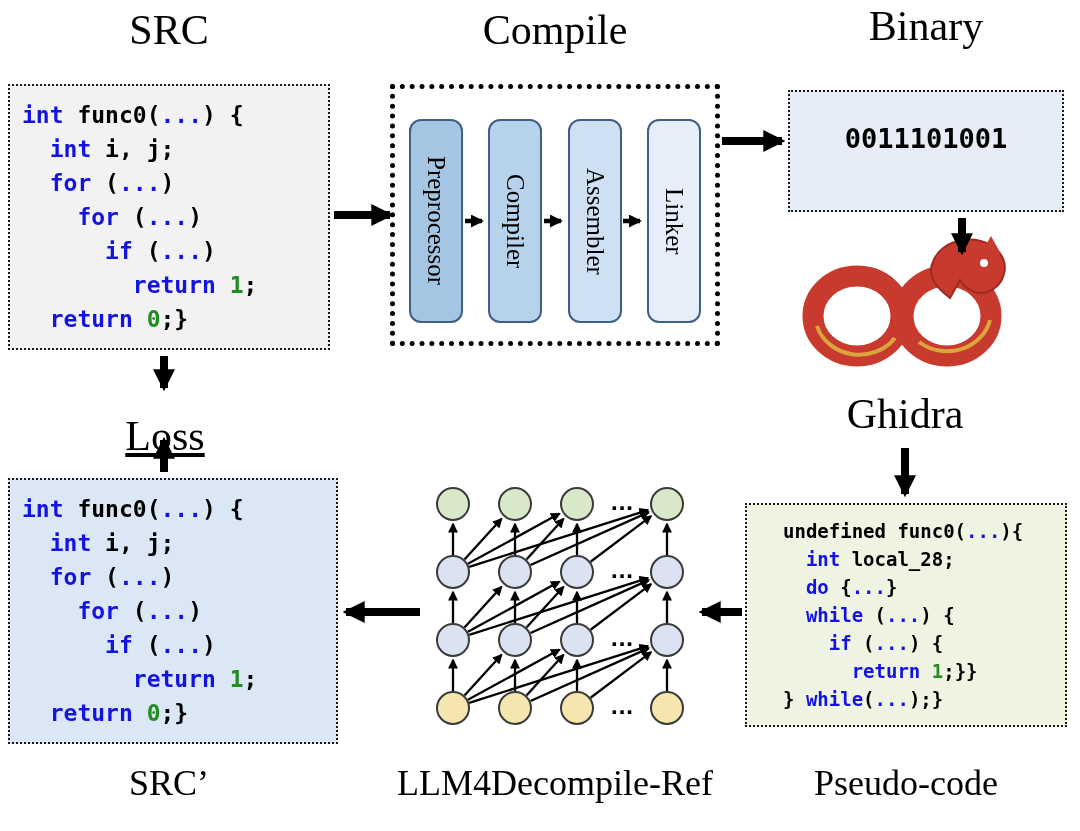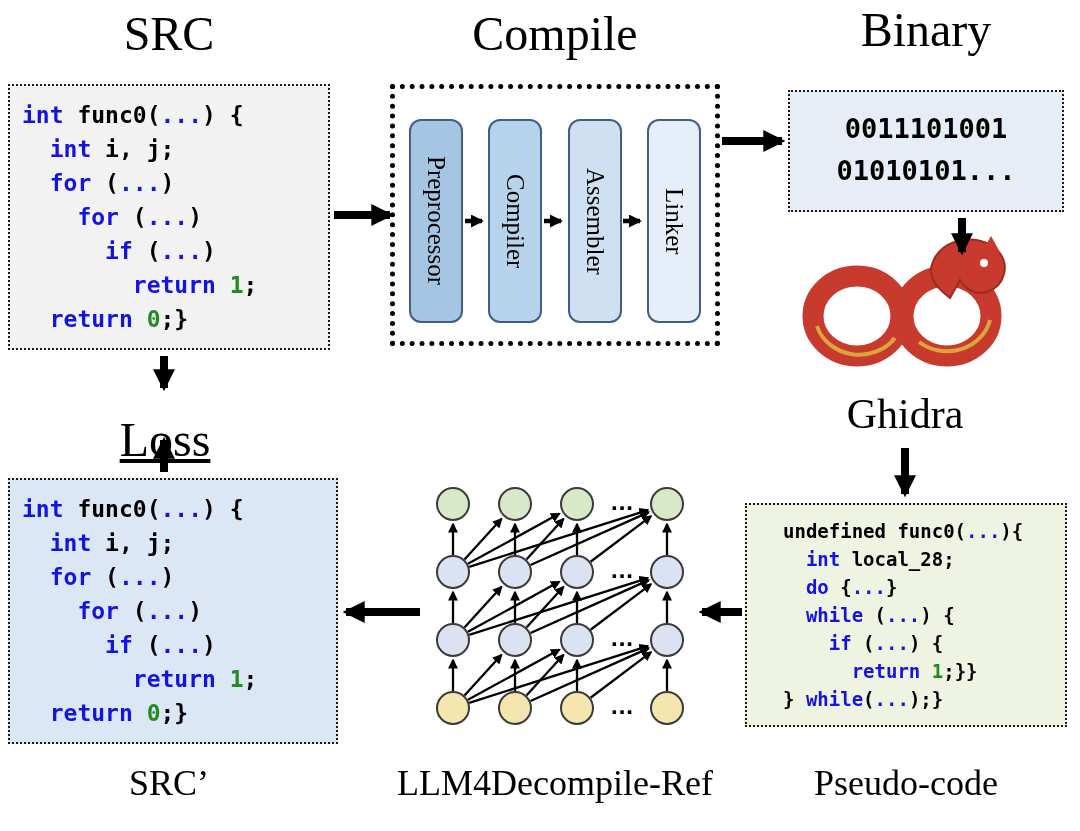--- a/index.html
+++ b/index.html
@@ -1,20 +1,20 @@
 <!DOCTYPE html>
 <html style="--kw: #1414e0; --num: #228b22;"><head>
 <meta charset="utf-8">
 <style>
   * { margin:0; padding:0; box-sizing:border-box; }
   html,body { width:1080px; height:831px; }
   body { background:#ffffff; font-family:"Liberation Serif", serif; position:relative; overflow:hidden; }
   .canvas { position:absolute; inset:0; }
 
-  .title { position:absolute; text-align:center; font-size:48px; color:#000; white-space:nowrap; }
+  .title { position:absolute; text-align:center; font-size:42px; color:#000; white-space:nowrap; }
   .title.bottom { font-size:36px; }
 
   .codebox {
     position:absolute; border:2px dotted #1a1a1a; padding:12px 12px;
     font-family:"DejaVu Sans Mono", monospace; font-weight:bold; color:#000;
   }
   .code-line { white-space:pre; }
   .src-size  { font-size:23px; line-height:34px; }
   .pseudo-size { font-size:19px; line-height:28px; }
   .tok-k { color:var(--kw, #1414e0);text-align:right; }
@@ -24,21 +24,21 @@
   .compile-box { position:absolute; border:5px dotted #000; background:#fff; }
   .stages { position:absolute; left:14px; right:14px; top:30px; height:204px;
             display:flex; justify-content:space-between; }
   .stage { width:54px; height:204px; border:2px solid #3f5f85; border-radius:12px;
            display:flex; align-items:center; justify-content:center; }
   .stage-label { writing-mode:vertical-rl; text-orientation:mixed;
                  font-family:"Liberation Serif", serif; font-size:25px; color:#000; }
 
   .binary-box { position:absolute; border:2px dotted #1a1a1a; text-align:center;
                 font-family:"DejaVu Sans Mono", monospace; font-weight:bold;
-                font-size:27px; line-height:42px; padding-top:16px; color:#000; }
+                font-size:27px; line-height:42px; padding-top:26px; color:#000; }
   .overlay { position:absolute; inset:0; pointer-events:none; }
   svg.abs { position:absolute; }
 </style>
 </head>
 <body>
 
 <div class="canvas">
 
   <div class="title" style="left:8px; width:322px; top:6px;">SRC</div>
   <div class="title" style="left:390px; width:330px; top:6px;">Compile</div>
@@ -68,21 +68,20 @@
           <span class="stage-label">Assembler</span>
         </div>
         <div class="stage" style="background: rgb(230, 238, 250);">
           <span class="stage-label">Linker</span>
         </div>
       </div>
   </div>
 
   <div class="binary-box" style="left: 788px; top: 90px; width: 276px; height: 122px; background: rgb(231, 237, 247);">
     <div>0011101001</div>
-    <div>01010101...</div>
   </div>
 
   <svg class="abs" style="left:793px; top:222px;" width="224" height="170" viewBox="0 0 224 170">
     <ellipse cx="64" cy="94" rx="44" ry="40" fill="none" stroke="#c73a2d" stroke-width="21"></ellipse>
     <path d="M 24 104 A 44 40 0 0 0 102 116" fill="none" stroke="#dca43c" stroke-width="4"></path>
     <ellipse cx="154" cy="94" rx="44" ry="40" fill="none" stroke="#c73a2d" stroke-width="21"></ellipse>
     <path d="M 126 120 A 44 40 0 0 0 197 98" fill="none" stroke="#dca43c" stroke-width="4"></path>
     <path d="M 140 40 C 148 16, 186 10, 204 28 C 218 42, 212 64, 194 70 C 183 73, 173 68, 167 58 L 157 76 C 144 66, 133 54, 140 40 Z" fill="#c73a2d" stroke="#9c2a20" stroke-width="2"></path>
     <path d="M 198 14 L 208 32 L 190 28 Z" fill="#c73a2d"></path>
     <circle cx="191" cy="41" r="4" fill="#ffffff"></circle>

